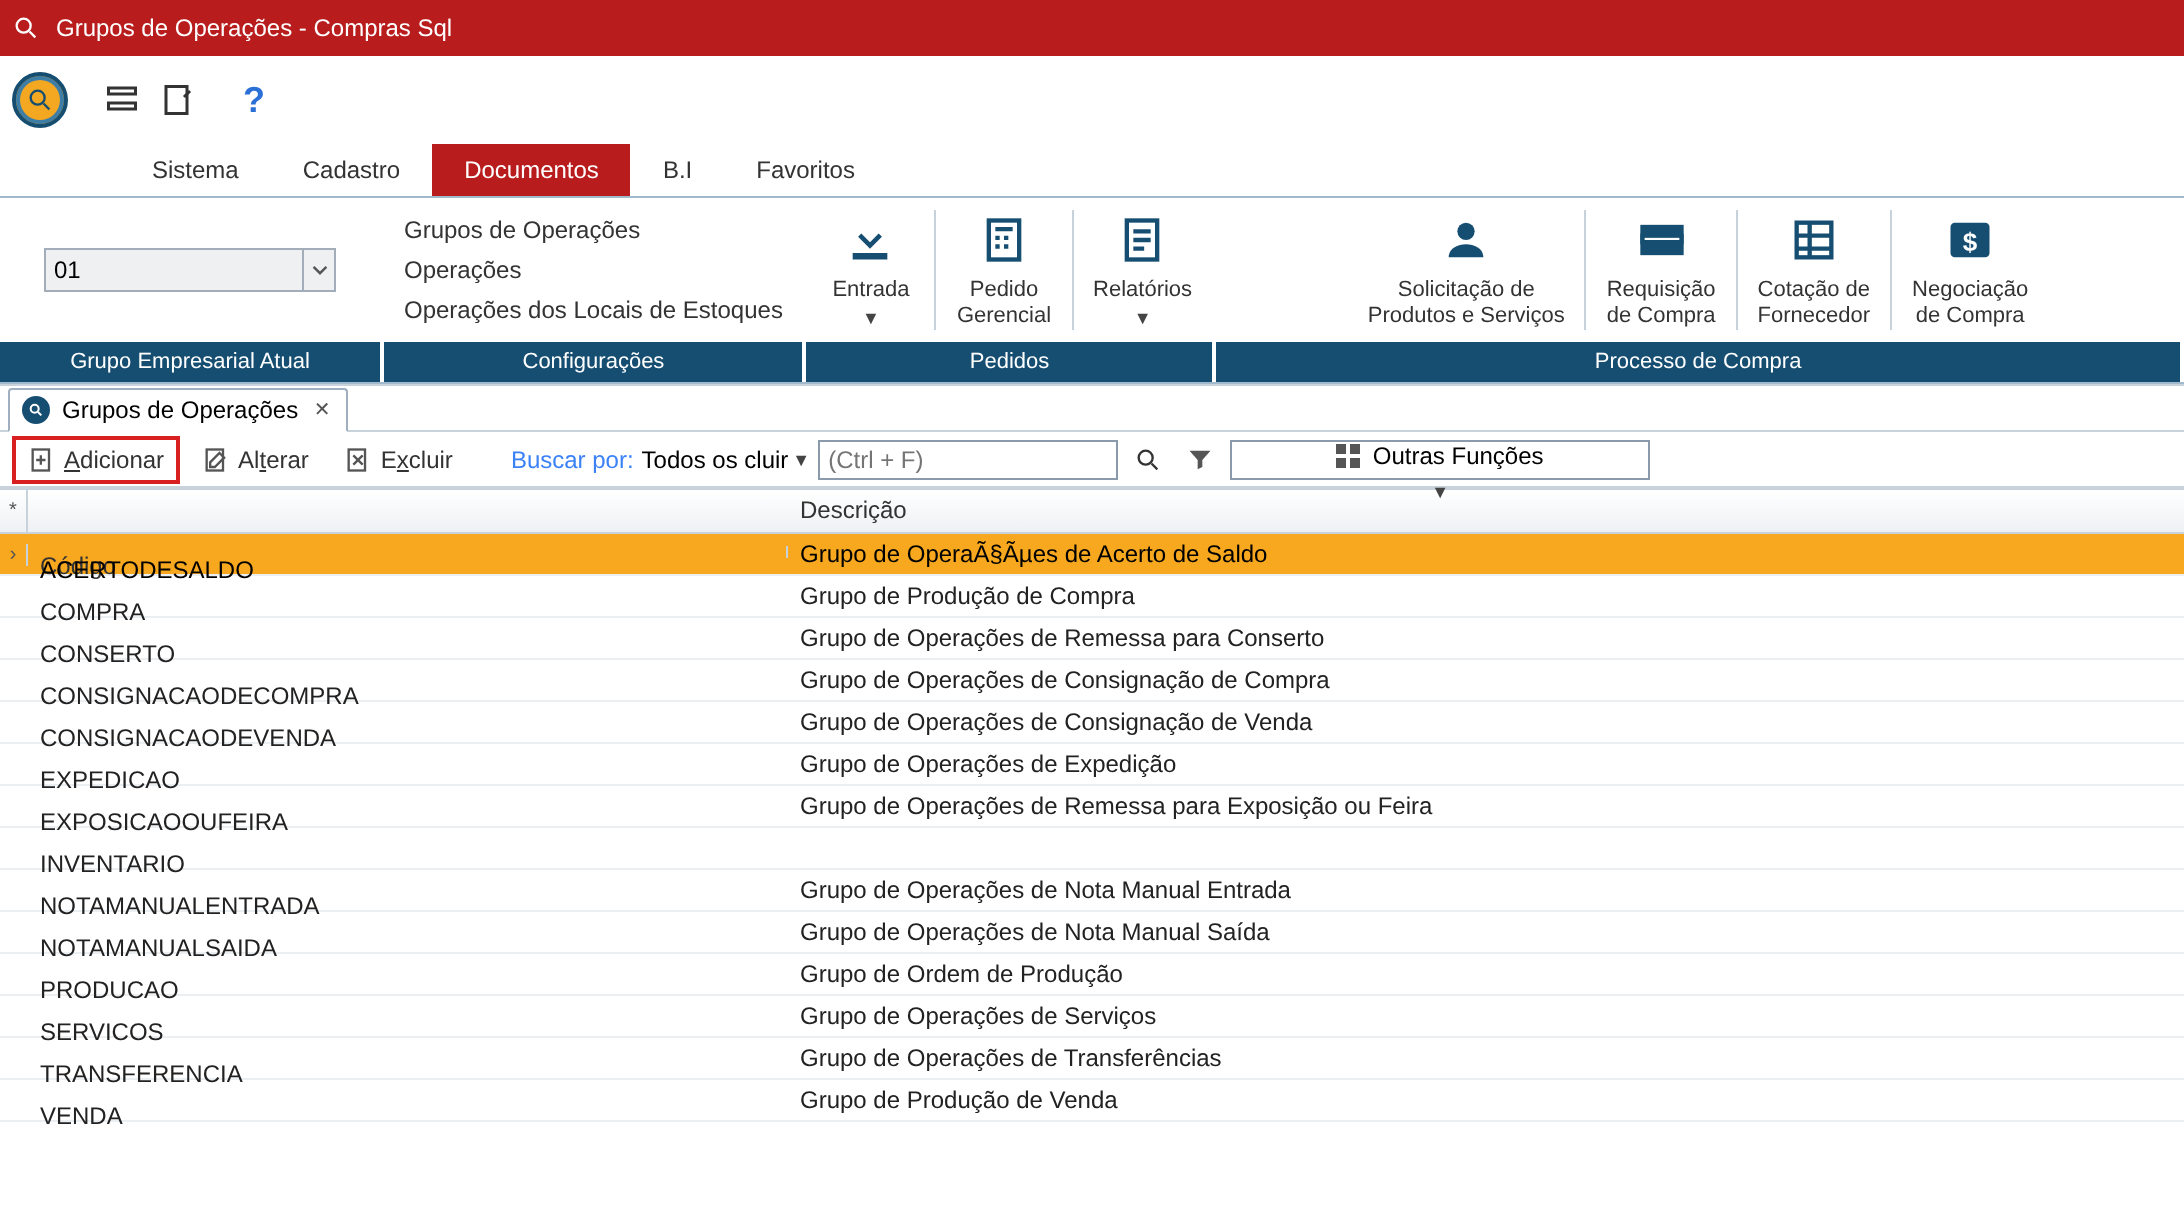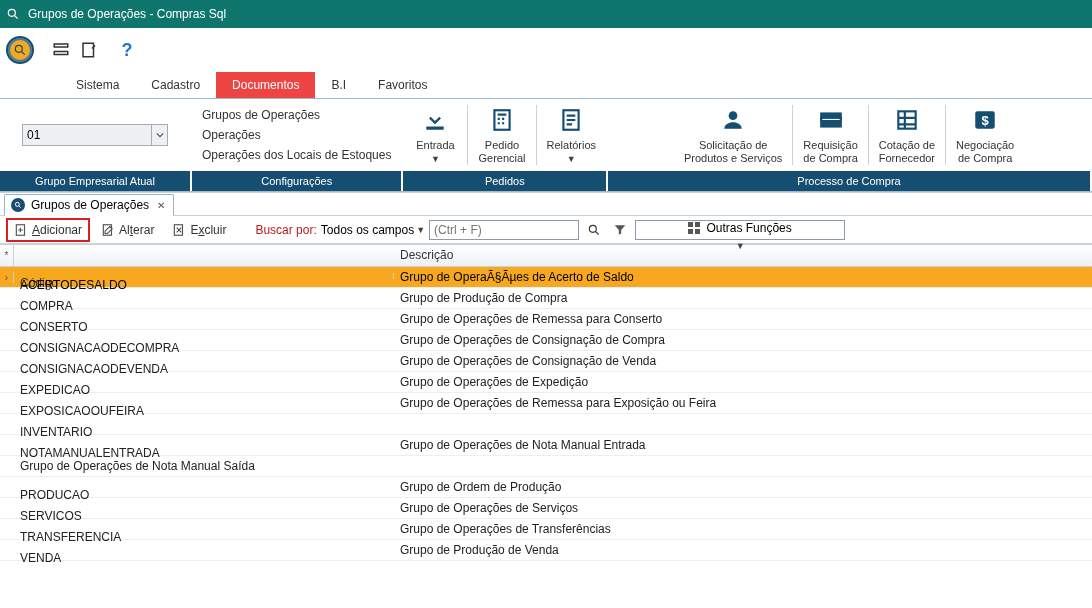--- a/index.html
+++ b/index.html
@@ -1,35 +1,35 @@
 <!DOCTYPE html>
 <html><head>
 <meta charset="utf-8">
 <style>
   * { box-sizing: border-box; margin: 0; padding: 0; font-family: Tahoma, Arial, sans-serif; font-size: 12px; }
   body { background: #fff; width: 1092px; height: 608px; overflow: hidden; }
 
   
-  .titlebar { height: 28px; background: #0f766e; color: #fff; display: flex; align-items: center; padding: 0 4px; }
+  .titlebar { height: 28px; background: #b91c1c; color: #fff; display: flex; align-items: center; padding: 0 4px; }
   .titlebar .icon { width: 18px; height: 18px; display:flex; align-items:center; justify-content:center; margin-right:6px; }
   .titlebar .icon svg { width:14px; height:14px; }
   .titlebar-text { font-size: 12px; }
 
   
   .quickbar { height: 44px; display:flex; align-items:center; padding-left:6px; }
   .quickbar .logo { width:28px; height:28px; border-radius:50%; background:#f4a720; display:flex; align-items:center; justify-content:center; border:2px solid #164e72; box-shadow: 0 0 0 2px #3e7ea6 inset; margin-right: 18px; }
   .quickbar .logo svg { width:14px; height:14px; }
   .quickbar .qicon { width:18px; height:18px; margin-right:10px; color:#164e72; display:flex; align-items:center; justify-content:center; }
   .quickbar .qicon.help { color:#2a70d6; font-size:18px; font-weight:bold; }
   .quickbar .qsep { width:10px; }
 
   
   .menutabs { height:26px; display:flex; padding-left:60px; gap:0; }
   .menutabs .mtab { padding: 4px 16px; color:#333; cursor:pointer; display:flex; align-items:center; }
-  .menutabs .mtab.active { background:#ef4444; color:#fff; }
+  .menutabs .mtab.active { background:#b91c1c; color:#fff; }
 
   
   .ribbon { display:flex; border-top:1px solid #a0b9cc; border-bottom:1px solid #a0b9cc; }
   .rgroup { border-right:2px solid #fff; display:flex; flex-direction:column; }
   .rgroup-body { flex:1; display:flex; }
   .rgroup-title { height:20px; background:#164e72; color:#fff; text-align:center; font-size:11px; display:flex; align-items:center; justify-content:center; padding:0 8px; }
   .rgroup .list-links { display:flex; flex-direction:column; padding:6px 10px; justify-content:space-around; min-width: 200px; }
   .rgroup .list-links .link { color:#333; padding:3px 0; cursor:pointer; }
   .rbtn { display:flex; flex-direction:column; align-items:center; justify-content:flex-start; padding:8px 10px 4px 10px; min-width:64px; cursor:pointer; position:relative; color:#2c2c2c; text-align:center; }
   .rbtn .ricon { width:26px; height:26px; margin-bottom:6px; color:#164e72; }
@@ -46,21 +46,21 @@
   .doctab .dicon { width:14px; height:14px; border-radius:50%; background:#164e72; color:#fff; display:flex; align-items:center; justify-content:center; font-size:9px; }
   .doctab .close { width:12px; height:12px; font-size:10px; color:#555; cursor:pointer; display:flex; align-items:center; justify-content:center; }
 
   
   .toolbar { height:28px; border-bottom:1px solid #c8d2db; display:flex; align-items:center; padding:0 6px; gap:4px; }
   .tbtn { display:flex; align-items:center; gap:4px; padding:3px 6px; cursor:pointer; color:#333; border:1px solid transparent; }
   .tbtn .ticon { width:14px; height:14px; color:#555; }
   .tbtn.highlight { border:2px solid #d92020; }
   .tbtn .ul { text-decoration: underline; }
   .tsep { width:14px; }
-  .search-label { color:#b91c1c; }
+  .search-label { color:#3b82f6; }
   .search-combo { display:flex; align-items:center; gap:2px; cursor:pointer; }
   .search-combo .caret { font-size:9px; color:#444; }
   .search-input { flex:0 0 150px; height:20px; border:1px solid #8b9aab; padding:2px 4px; color:#0f766e; width:150px; }
   .icon-btn { width:22px; height:22px; display:flex; align-items:center; justify-content:center; cursor:pointer; border:1px solid transparent; color:#444; }
   .icon-btn svg { width:14px; height:14px; }
   .of-combo { height:20px; border:1px solid #8b9aab; display:flex; align-items:center; padding:0 4px; min-width:210px; cursor:pointer; gap:6px; justify-content:space-between;flex-direction:column; }
   .of-combo .ofcaret { font-size:9px; color:#444; }
   .of-combo .ofgrid { width:12px; height:12px; }
 
   
@@ -254,21 +254,21 @@
           <path d="M8 8l8 8M16 8l-8 8"></path>
         </svg>
     </span>
     <span>E<span class="ul">x</span>cluir</span>
   </div>
 
   <div class="tsep"></div>
 
   <span class="search-label">Buscar por:</span>
   <div class="search-combo">
-    <span>Todos os campos</span>
+    <span>Todos os cluir</span>
     <span class="caret">▼</span>
   </div>
   <input class="search-input" type="text" placeholder="(Ctrl + F)" style="">
   <div class="icon-btn">
     <svg viewBox="0 0 24 24" fill="none" stroke="#333" stroke-width="2">
         <circle cx="10" cy="10" r="6"></circle>
         <path d="M15 15l5 5"></path>
       </svg>
   </div>
   <div class="icon-btn">
@@ -338,20 +338,21 @@
         <div class="gutter"></div>
         <div class="gc c1">INVENTARIO</div>
       </div>
       <div class="grid-row">
         <div class="gutter"></div>
         <div class="gc c1">NOTAMANUALENTRADA</div>
         <div class="gc c2">Grupo de Operações de Nota Manual Entrada</div>
       </div>
       <div class="grid-row">
         <div class="gutter"></div>
+        <div class="gc c1">NOTAMANUALSAIDA</div>
         <div class="gc c2">Grupo de Operações de Nota Manual Saída</div>
       </div>
       <div class="grid-row">
         <div class="gutter"></div>
         <div class="gc c1">PRODUCAO</div>
         <div class="gc c2">Grupo de Ordem de Produção</div>
       </div>
       <div class="grid-row">
         <div class="gutter"></div>
         <div class="gc c1">SERVICOS</div>

